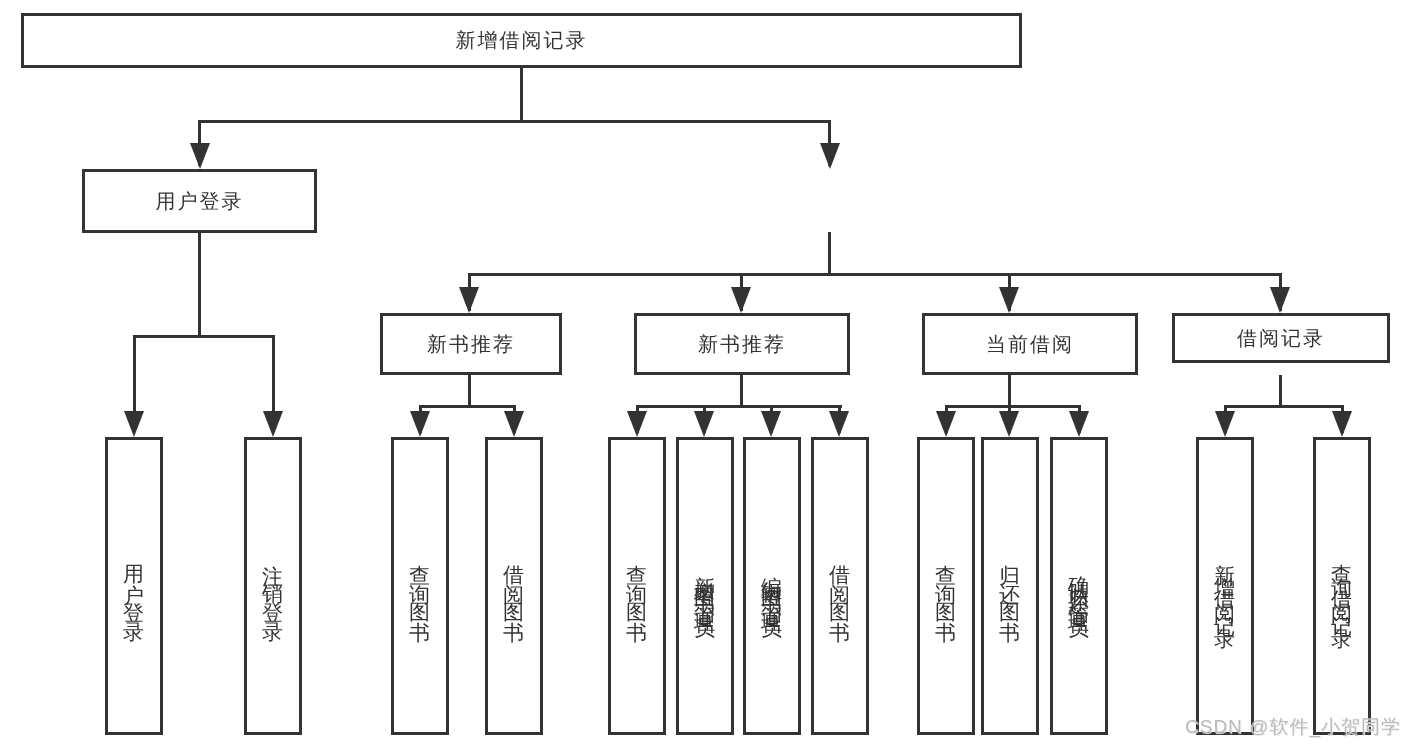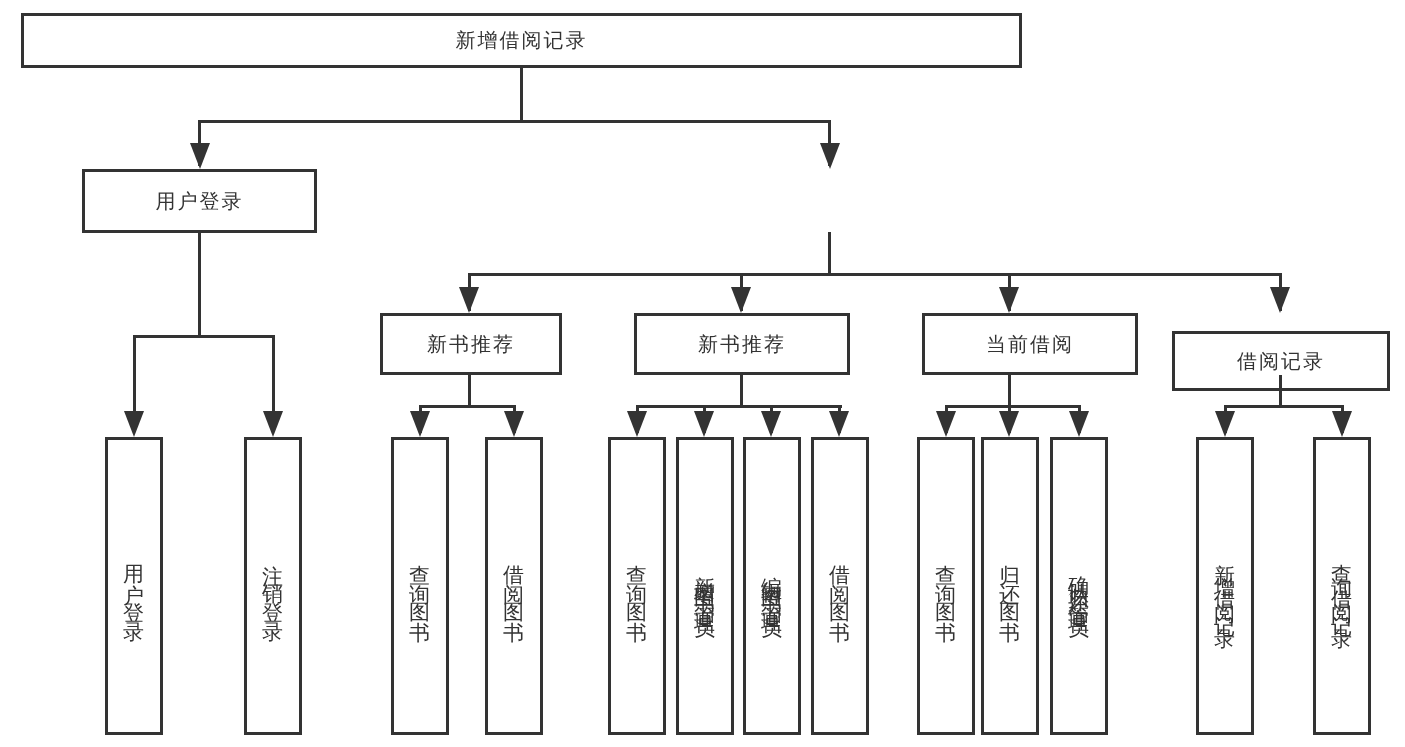--- a/index.html
+++ b/index.html
@@ -44,21 +44,21 @@
 
   <div class="node" style="left:82px; top:169px; width:235px; height:64px;">用户登录</div>
 
 
   <div class="node" style="left:380px; top:313px; width:182px; height:62px;">新书推荐</div>
 
   <div class="node" style="left:634px; top:313px; width:216px; height:62px;">新书推荐</div>
 
   <div class="node" style="left:922px; top:313px; width:216px; height:62px;">当前借阅</div>
 
-  <div class="node" style="left:1172px; top:331px; width:218px; height:60px;">借阅记录</div>
+  <div class="node" style="left:1172px; top:313px; width:218px; height:50px;">借阅记录</div>
 
   <div class="leaf" style="left:105px;">
     <span style="letter-spacing: 19px;">用户登录</span>
     </div>
   <div class="leaf" style="left:244px;">
     <span style="letter-spacing: 19px;">注销登录</span>
     </div>
 
   <div class="leaf" style="left:391px;">
     <span style="letter-spacing: 19px;">查询图书</span>
@@ -149,14 +149,15 @@
   <div class="arrow" style="left:999px; top:411px;"></div>
   <div class="arrow" style="left:1069px; top:411px;"></div>
 
   <div class="vline" style="left:1279px; top:375px; height:33px;"></div>
   <div class="hline" style="left:1224px; top:405px; width:120px;"></div>
   <div class="vline" style="left:1224px; top:405px; height:28px;"></div>
   <div class="vline" style="left:1341px; top:405px; height:28px;"></div>
   <div class="arrow" style="left:1215px; top:411px;"></div>
   <div class="arrow" style="left:1332px; top:411px;"></div>
 
+  <div class="watermark">CSDN @软件_小贺同学</div>
 
 </div>
 
 </body></html>

